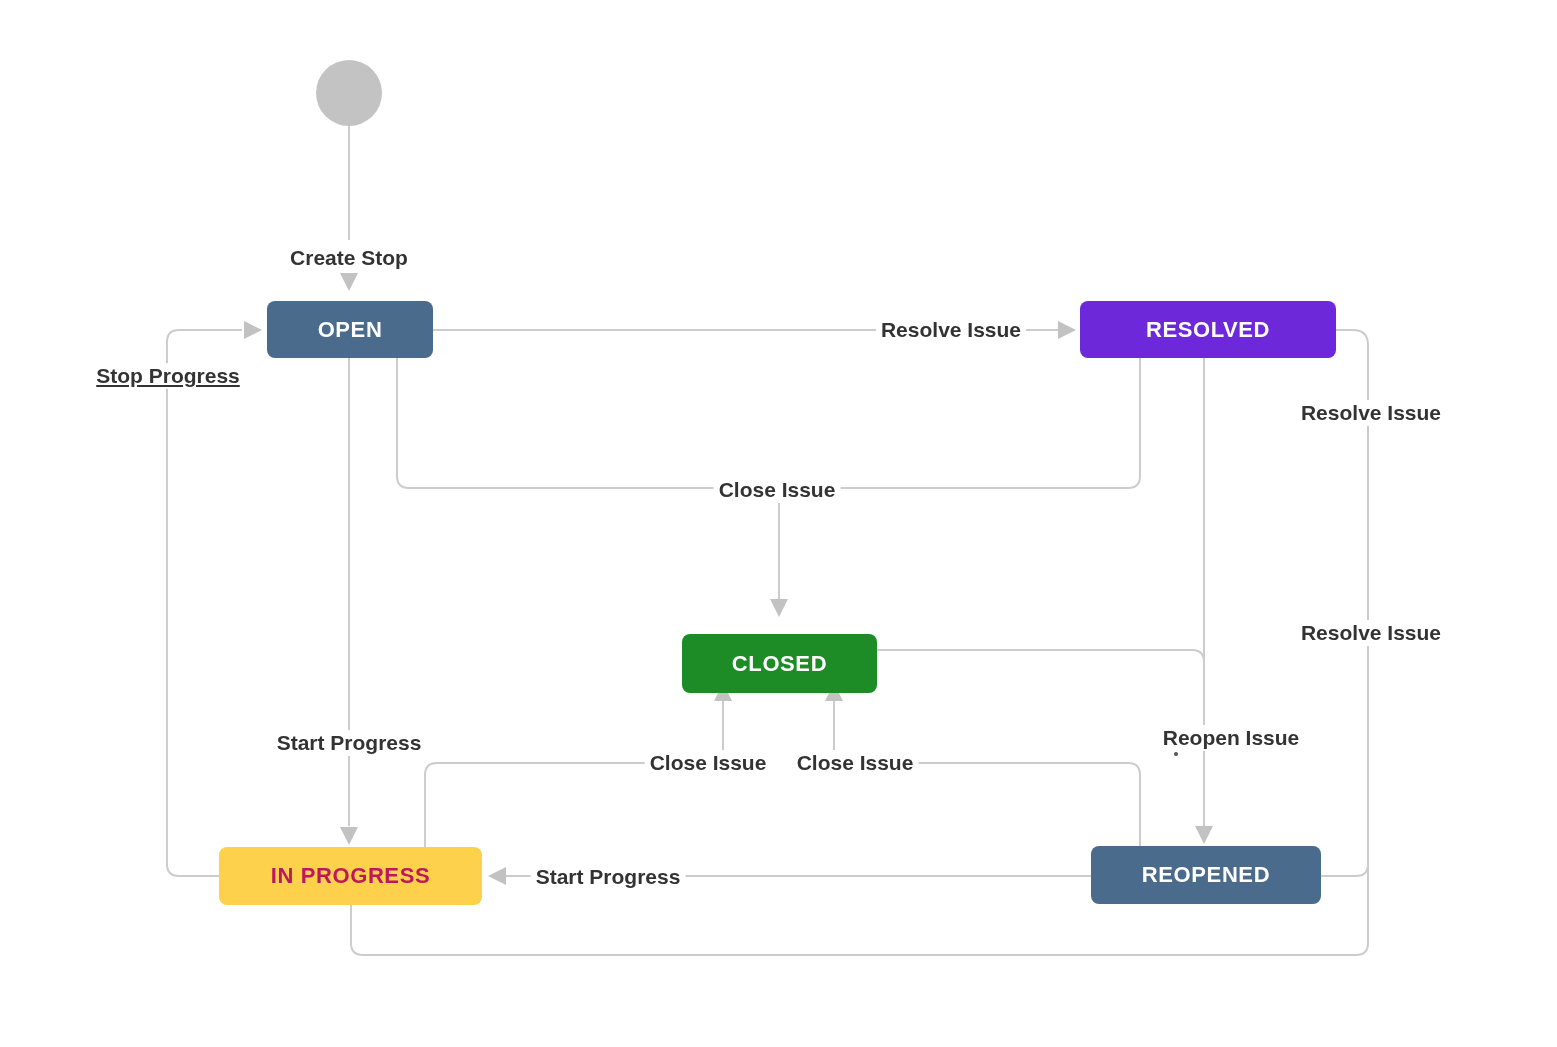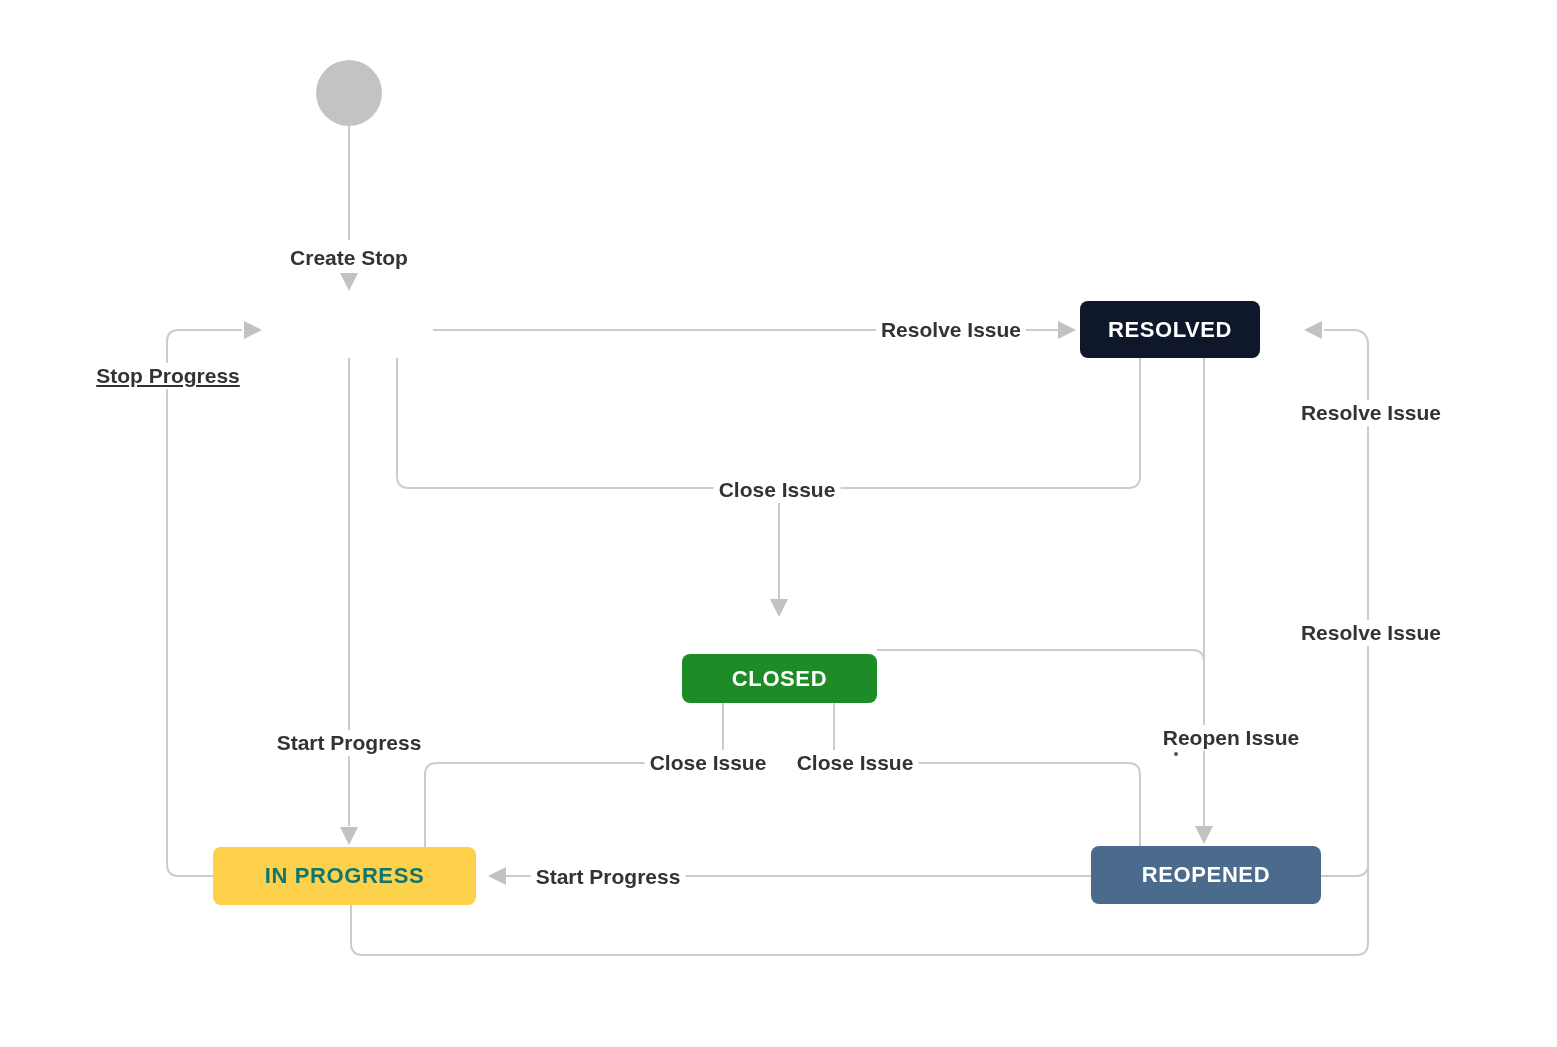--- a/index.html
+++ b/index.html
@@ -56,26 +56,27 @@
       <polygon points="1195,826 1213,826 1204,844"></polygon>
       <polygon points="714,701 732,701 723,683"></polygon>
       <polygon points="825,701 843,701 834,683"></polygon>
       <polygon points="506,867 506,885 488,876"></polygon>
       <polygon points="1322,321 1322,339 1304,330"></polygon>
     </g>
   </svg>
 
   <div class="start-node" style="left:316px;top:60px;width:66px;height:66px;background:#c3c3c3;"></div>
 
+  <div class="state" style="left: 267px; top: 301px; width: 166px; height: 57px; background-color: rgb(74, 107, 140); color: rgb(255, 255, 255);">OPEN</div>
 
-  <div class="state" style="left: 1080px; top: 301px; width: 180px; height: 57px; background-color: #0f172a; color: rgb(255, 255, 255);">RESOLVED</div>
+  <div class="state" style="left: 1080px; top: 301px; width: 256px; height: 57px; background-color: #6d28d9; color: rgb(255, 255, 255);">RESOLVED</div>
 
-  <div class="state" style="left: 682px; top: 654px; width: 195px; height: 49px; background-color: rgb(29, 139, 38); color: rgb(255, 255, 255);">CLOSED</div>
+  <div class="state" style="left: 682px; top: 634px; width: 195px; height: 59px; background-color: rgb(29, 139, 38); color: rgb(255, 255, 255);">CLOSED</div>
 
-  <div class="state" style="left: 213px; top: 847px; width: 263px; height: 58px; background-color: rgb(253, 209, 76); color: #0f766e;">IN PROGRESS</div>
+  <div class="state" style="left: 219px; top: 847px; width: 263px; height: 58px; background-color: rgb(253, 209, 76); color: #be185d;">IN PROGRESS</div>
 
   <div class="state" style="left: 1091px; top: 846px; width: 230px; height: 58px; background-color: rgb(74, 107, 140); color: rgb(255, 255, 255);">REOPENED</div>
 
   <div class="edge-label" style="left: 349px; top: 258px; color: rgb(51, 51, 51);">Create Stop</div>
 
   <div class="edge-label" style="left: 951px; top: 330px; color: rgb(51, 51, 51);">Resolve Issue</div>
 
   <div class="edge-label" style="left: 777px; top: 490px; color: rgb(51, 51, 51);">Close Issue</div>
 
   <div class="edge-label" style="left: 349px; top: 743px; color: rgb(51, 51, 51);">Start Progress</div>

